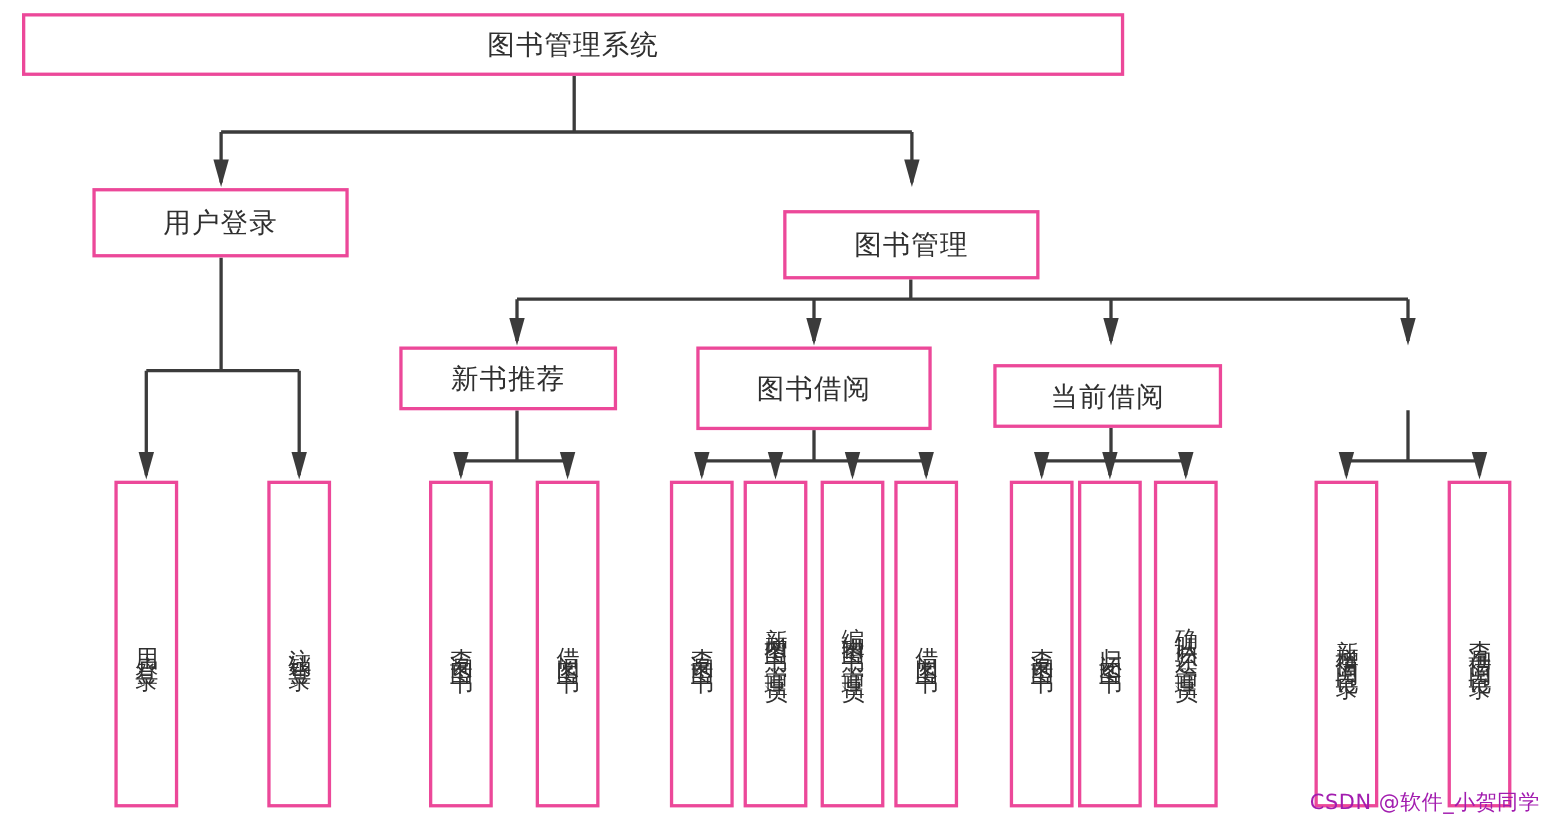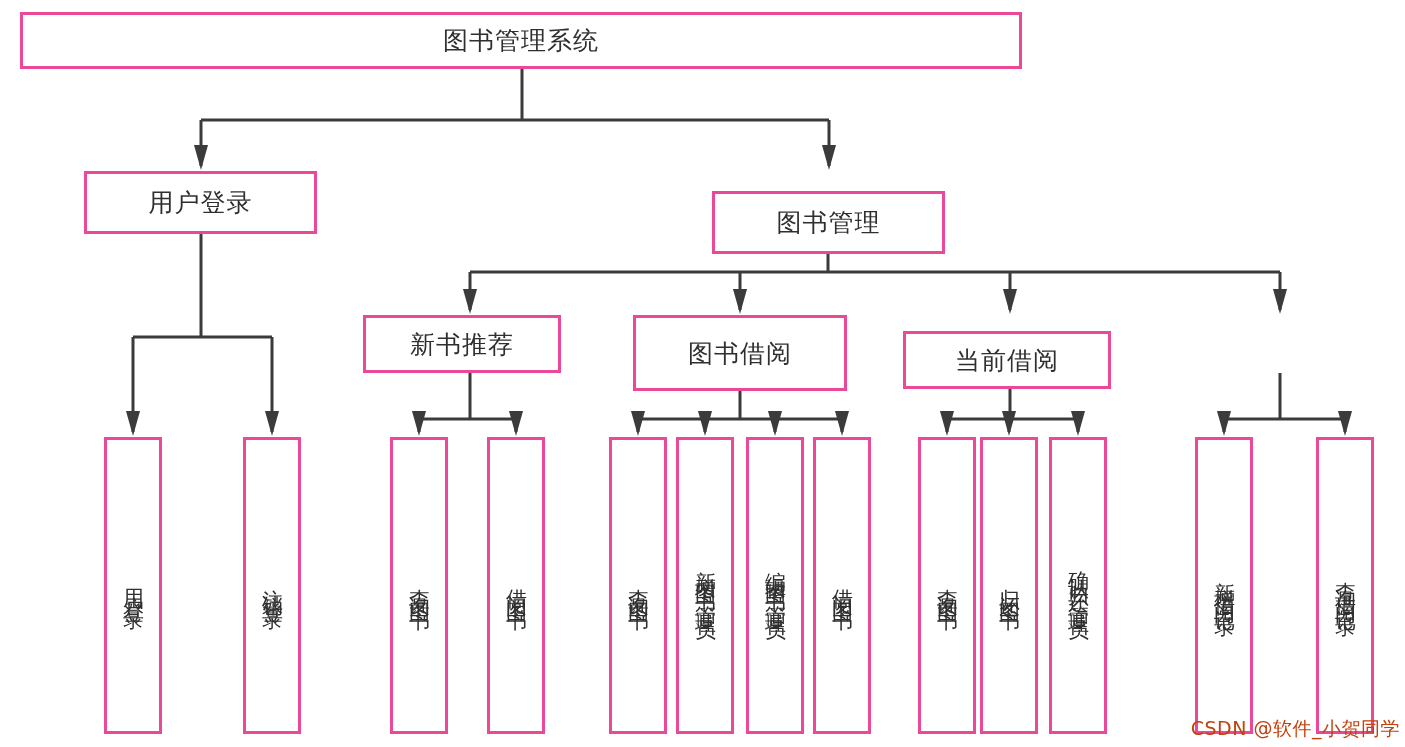--- a/index.html
+++ b/index.html
@@ -38,21 +38,21 @@
     font-size: 21px;
     letter-spacing: 7px;
     line-height: 1;
     white-space: nowrap;
   }
   .watermark {
     position: absolute;
     right: 5px;
     bottom: 5px;
     font-size: 19px;
-    color: #c2410c;
+    color: #a21caf;
     letter-spacing: 0.5px;
     white-space: nowrap;
   }
 </style>
 </head>
 <body>
 
 <div class="stage">
 
   <svg class="connectors" width="1405" height="747" viewBox="0 0 1405 747" xmlns="http://www.w3.org/2000/svg">

